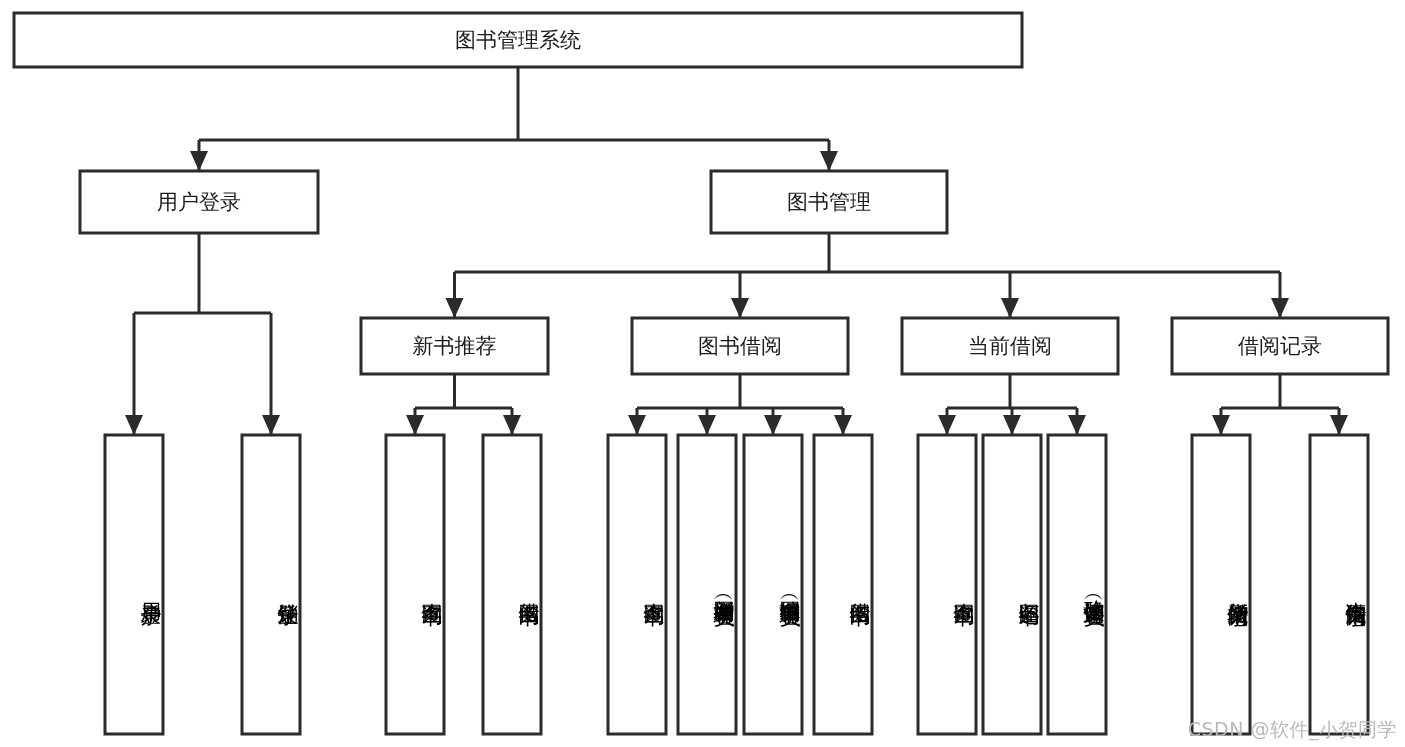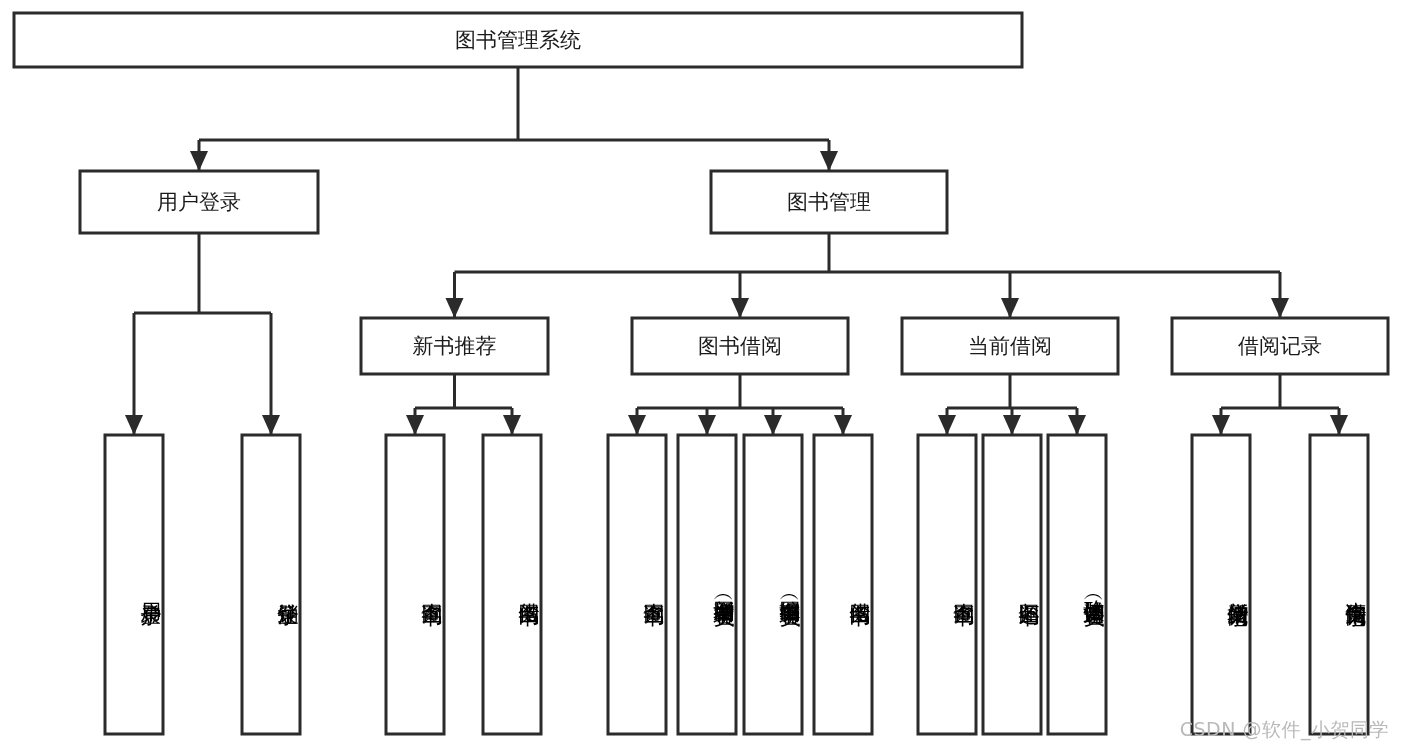--- a/index.html
+++ b/index.html
@@ -66,21 +66,21 @@
     box-sizing: border-box;
     padding-top: 6px;
     overflow: hidden;
   }
   .vlabel-wrap {
     position: absolute;
     pointer-events: none;
   }
   .watermark {
     position: absolute;
-    right: 16px;
+    right: 8px;
     bottom: 4px;
     font-family: "DejaVu Sans", "Liberation Sans", sans-serif;
     font-size: 19px;
     color: #b9b9b9;
     letter-spacing: 0.5px;
     white-space: nowrap;
   }
 </style>
 </head>
 <body>

